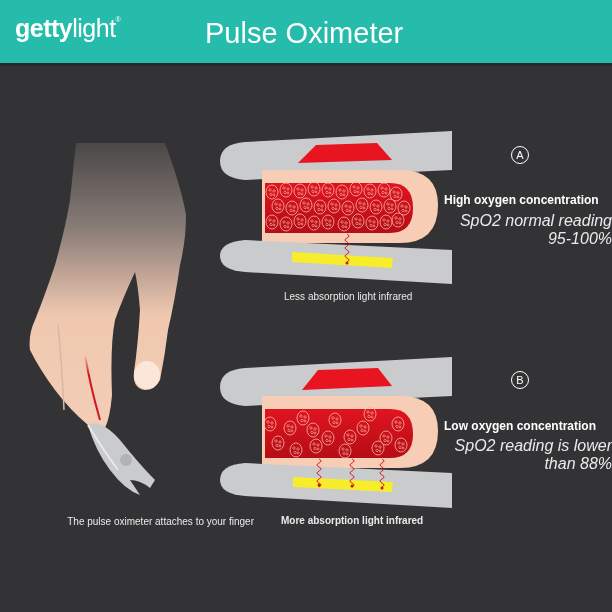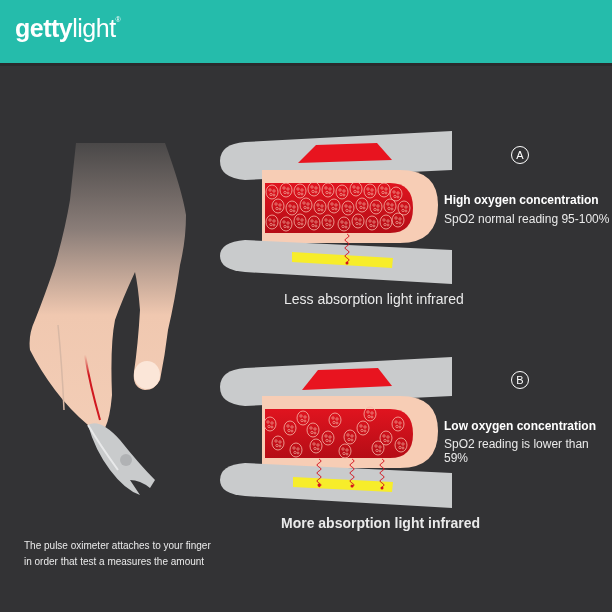--- a/index.html
+++ b/index.html
@@ -13,37 +13,38 @@
     position: absolute; left: 15px; top: 14px; color: #fff;
     font-family: "Liberation Sans", sans-serif; font-size: 25px; letter-spacing: -0.5px;
   }
   .logo .b { font-weight: bold; margin-top: 16px; }
   .logo sup { font-size: 7px; vertical-align: top; position: relative; top: 2px; }
   .title {
     position: absolute; left: 205px; top: 17px; color: #fff;
     font-size: 29px; font-family: "Liberation Sans", sans-serif;
   }
   svg.art { position: absolute; left: 0; top: 0; }
-  .label { position: absolute; color: #fff; }
-  .caption-small { font-size: 14px; color: #eaeaea; }
+  .label { position: absolute; color: #fff; text-align: right; }
+  .caption-small { font-size: 10px; color: #eaeaea; }
   .heading { font-weight: bold; font-size: 12px; }
-  .sub { font-size: 12px; color: #eaeaea; }
+  .sub { font-size: 16px; color: #eaeaea; font-style: italic; }
   .circle {
     position: absolute; width: 18px; height: 18px; border: 1px solid #fff; border-radius: 50%;
     color: #fff; font-size: 11px; text-align: center; line-height: 16px;
   }
   .desc { font-size: 10px; line-height: 16px; color: #eaeaea; width: 230px; }
 </style>
 </head>
 <body>
 
 <div class="header">
   <div class="logo">
     <span class="b">getty</span><span>light</span><sup>®</sup>
   </div>
+  <div class="title">Pulse Oximeter</div>
 </div>
 
 <svg class="art" width="612" height="612" viewBox="0 0 612 612">
   <defs>
     <linearGradient id="handGrad" x1="0" y1="0" x2="0" y2="1">
       <stop offset="0" stop-color="#4a4848"></stop>
       <stop offset="0.3" stop-color="#8a7d78"></stop>
       <stop offset="0.6" stop-color="#f0c8b0"></stop>
       <stop offset="1" stop-color="#f3cdb6"></stop>
     </linearGradient>
@@ -163,19 +164,18 @@
   </g>
 </svg>
 
 <div class="circle" style="left:511px;top:146px;">A</div>
 <div class="label heading" style="left:444px;top:193px;">High oxygen concentration</div>
 <div class="label sub" style="left:444px;top:212px;">SpO2 normal reading 95-100%</div>
 <div class="label caption-small" style="left:284px;top:291px;">Less absorption light infrared</div>
 
 <div class="circle" style="left:511px;top:371px;">B</div>
 <div class="label heading" style="left:444px;top:419px;">Low oxygen concentration</div>
-<div class="label sub" style="left:444px;top:437px;">SpO2 reading is lower than 59%</div>
+<div class="label sub" style="left:444px;top:437px;">SpO2 reading is lower than 88%</div>
 <div class="label caption-small" style="left:281px;top:515px;font-weight:bold;">More absorption light infrared</div>
 
-<div class="label desc" style="left:24px;top:538px;">
+<div class="label desc" style="left:24px;top:514px;">
   <div>The pulse oximeter attaches to your finger</div>
-  <div>in order that test a measures the amount</div>
 </div>
 
 </body></html>

